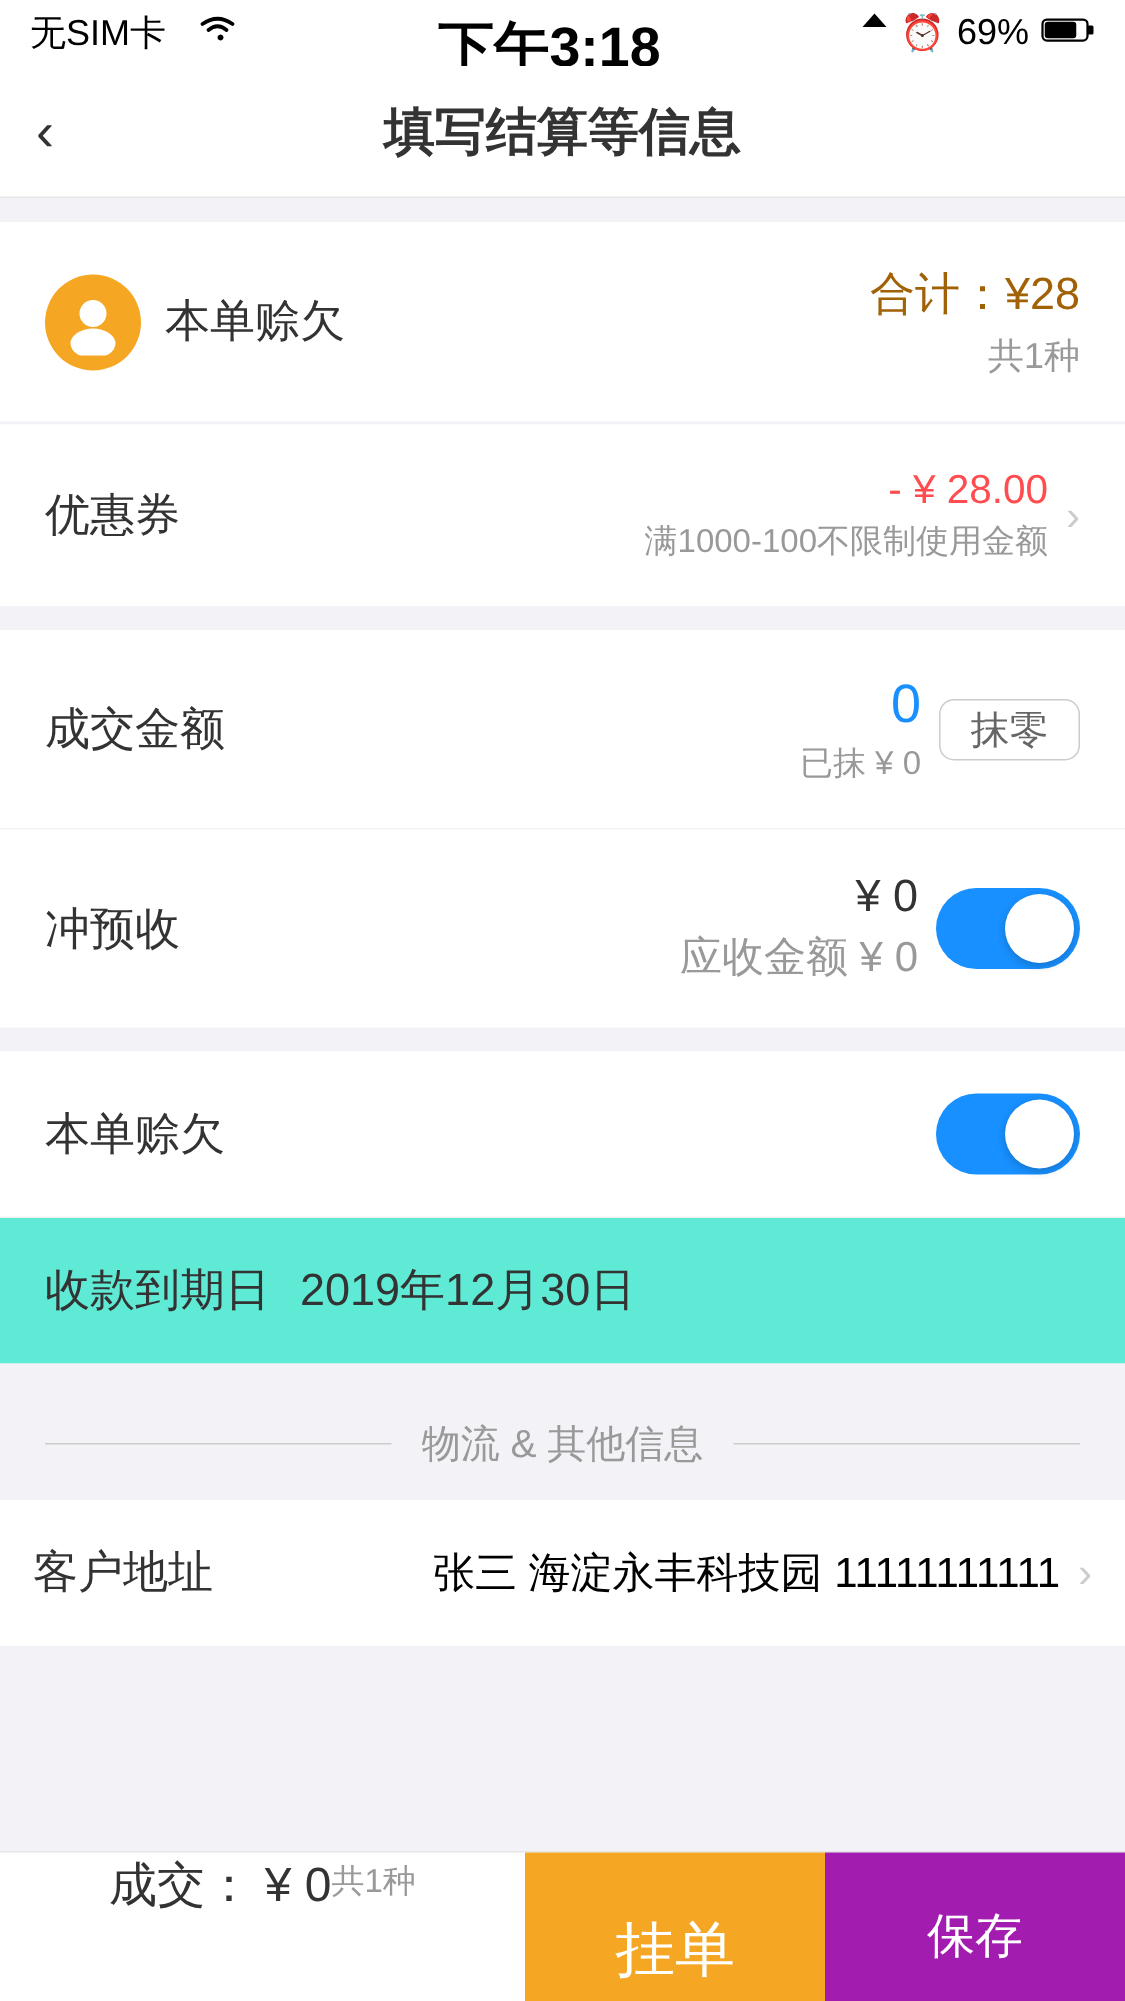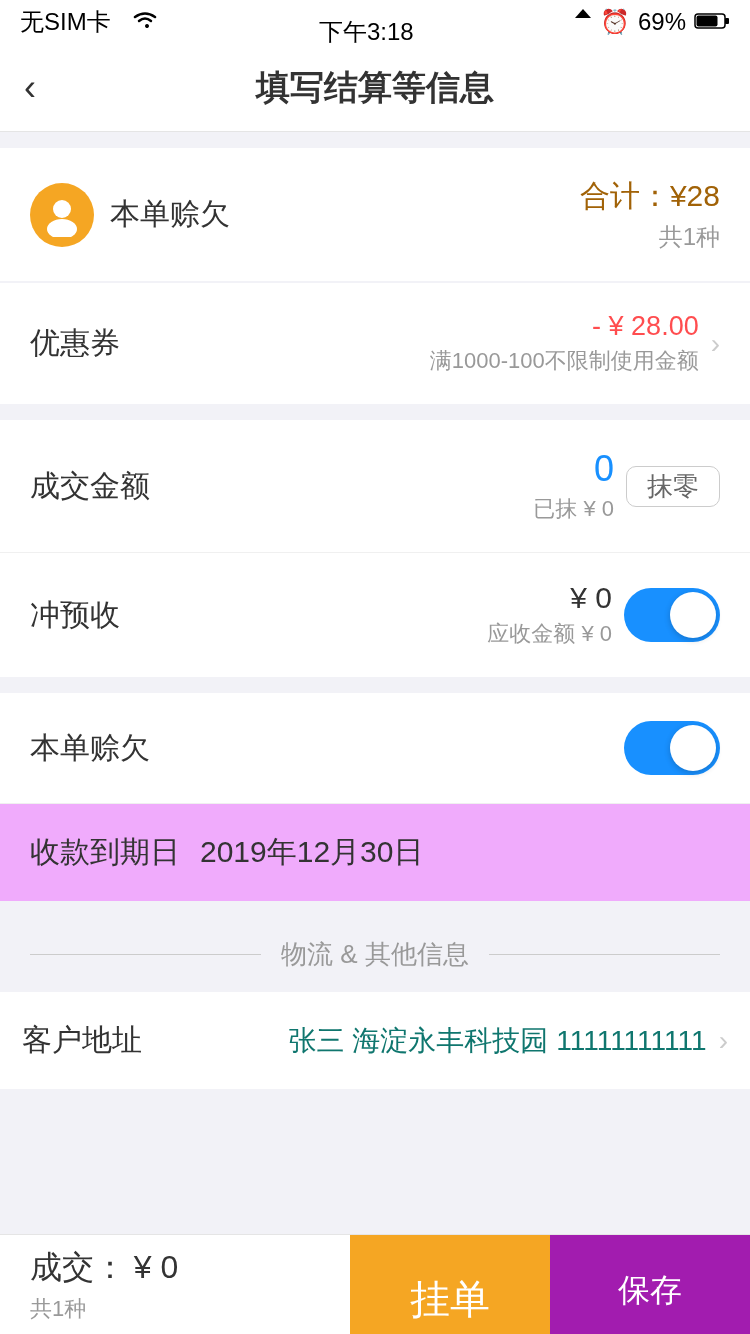--- a/index.html
+++ b/index.html
@@ -25,22 +25,22 @@
       padding: 0 20px;
       font-size: 24px;
       color: #000;
     }
     .status-left {
       display: flex;
       align-items: center;
       gap: 20px;
     }
     .status-center {
-      font-size: 24px;
-      font-weight: 400;
+      font-size: 37px;
+      font-weight: 700;
       margin-top: 20px;
     }
     .status-right {
       display: flex;
       align-items: center;
       gap: 8px;
       font-size: 24px;
     }
 
     
@@ -201,21 +201,21 @@
       display: flex;
       flex-direction: column;
       align-items: flex-end;
       gap: 4px;
     }
     .pre-receive-amount {
       font-size: 30px;
       color: #333;
     }
     .pre-receive-sub {
-      font-size: 22px;
+      font-size: 28px;
       color: #999;
     }
 
     
     .divider-section {
       background: #f2f2f7;
       height: 16px;
     }
 
     
@@ -226,21 +226,21 @@
       padding: 28px 30px;
       background: #fff;
       border-bottom: 1px solid #f0f0f0;
     }
 
     
     .due-date-row {
       display: flex;
       align-items: center;
       padding: 28px 30px;
-      background: #f0abfc;
+      background: #5eead4;
       gap: 20px;
     }
     .due-date-label {
       font-size: 30px;
       color: #333;
       white-space: nowrap;
     }
     .due-date-value {
       font-size: 30px;
       color: #333;
@@ -274,40 +274,40 @@
       background: #fff;
     }
     .address-label {
       font-size: 30px;
       color: #333;
       flex-shrink: 0;
       margin-right: 20px;
     }
     .address-value {
       font-size: 28px;
-      color: #0f766e;
+      color: #000000;
       flex: 1;
       text-align: right;
     }
 
     
     .bottom-bar {
       position: fixed;
       bottom: 0;
       left: 0;
       width: 750px;
       height: 100px;
       display: flex;
       background: #fff;
       border-top: 1px solid #e5e5e5;
     }
     .bottom-summary {
       flex: 1;
       display: flex;
-      flex-direction: column;
+      flex-direction: row;
       justify-content: center;
       padding: 0 30px;
     }
     .bottom-summary-top {
       font-size: 28px;
       color: #333;
     }
     .bottom-summary-top span {
       font-size: 32px;
       font-weight: 500;

